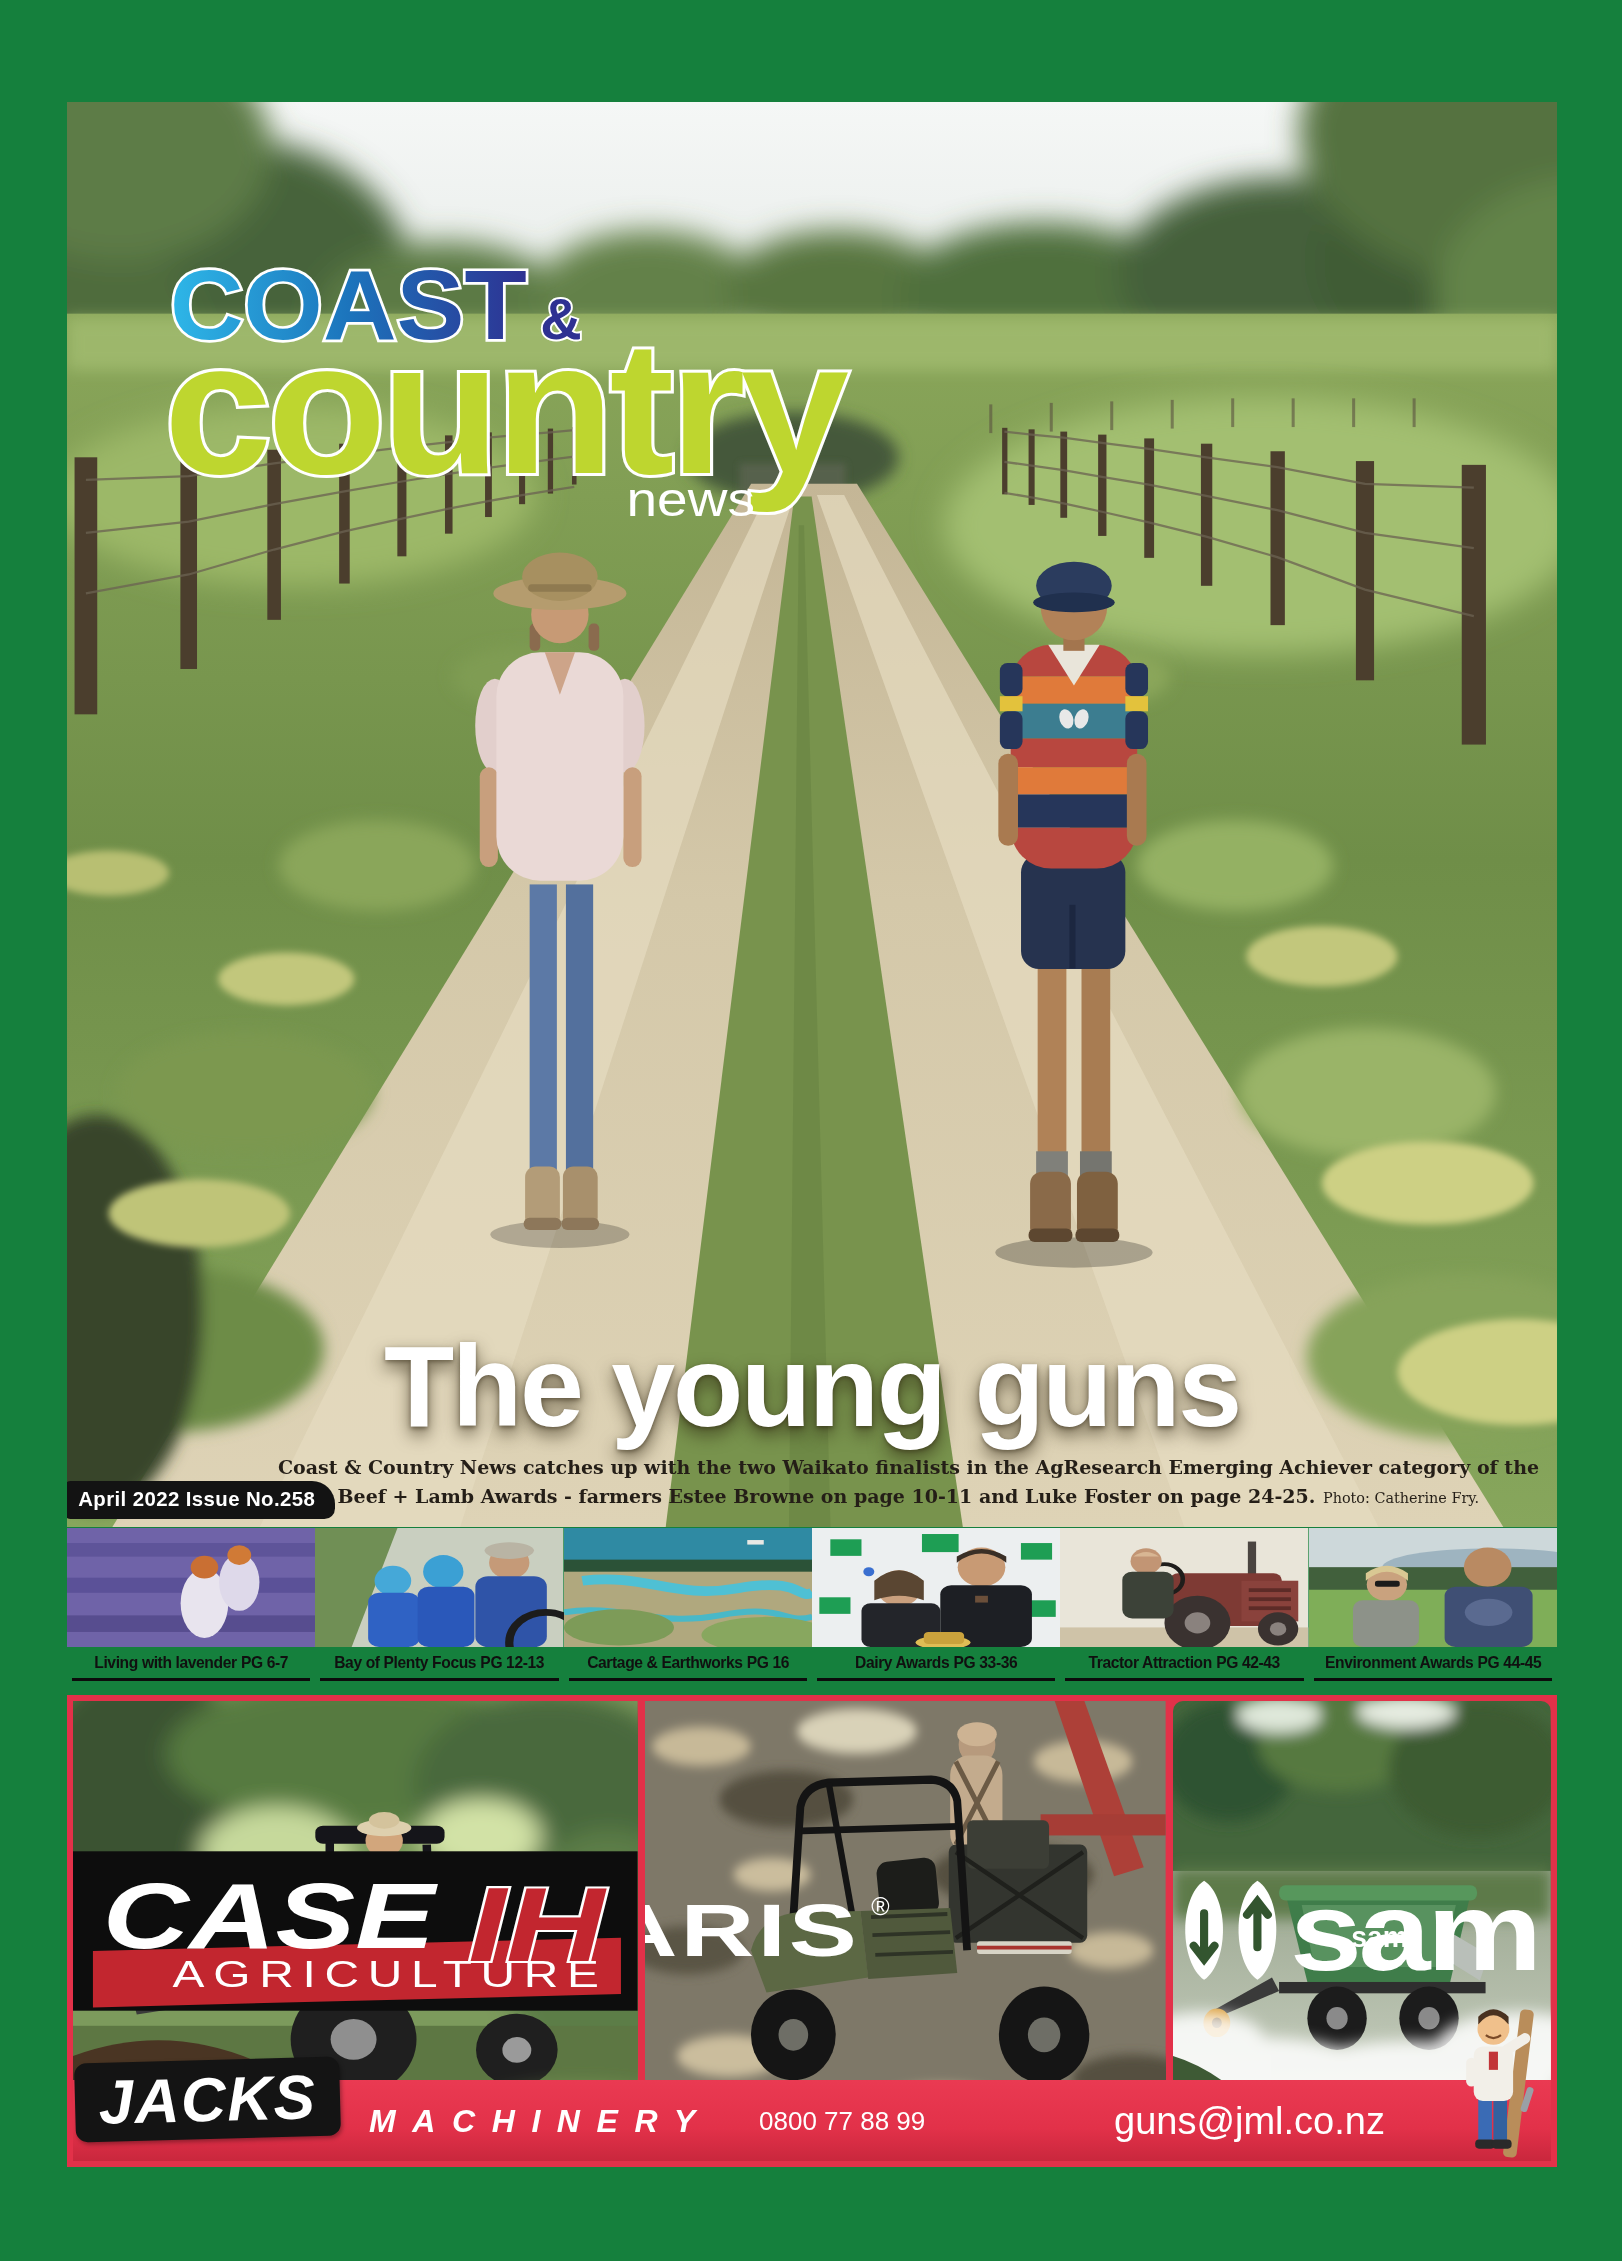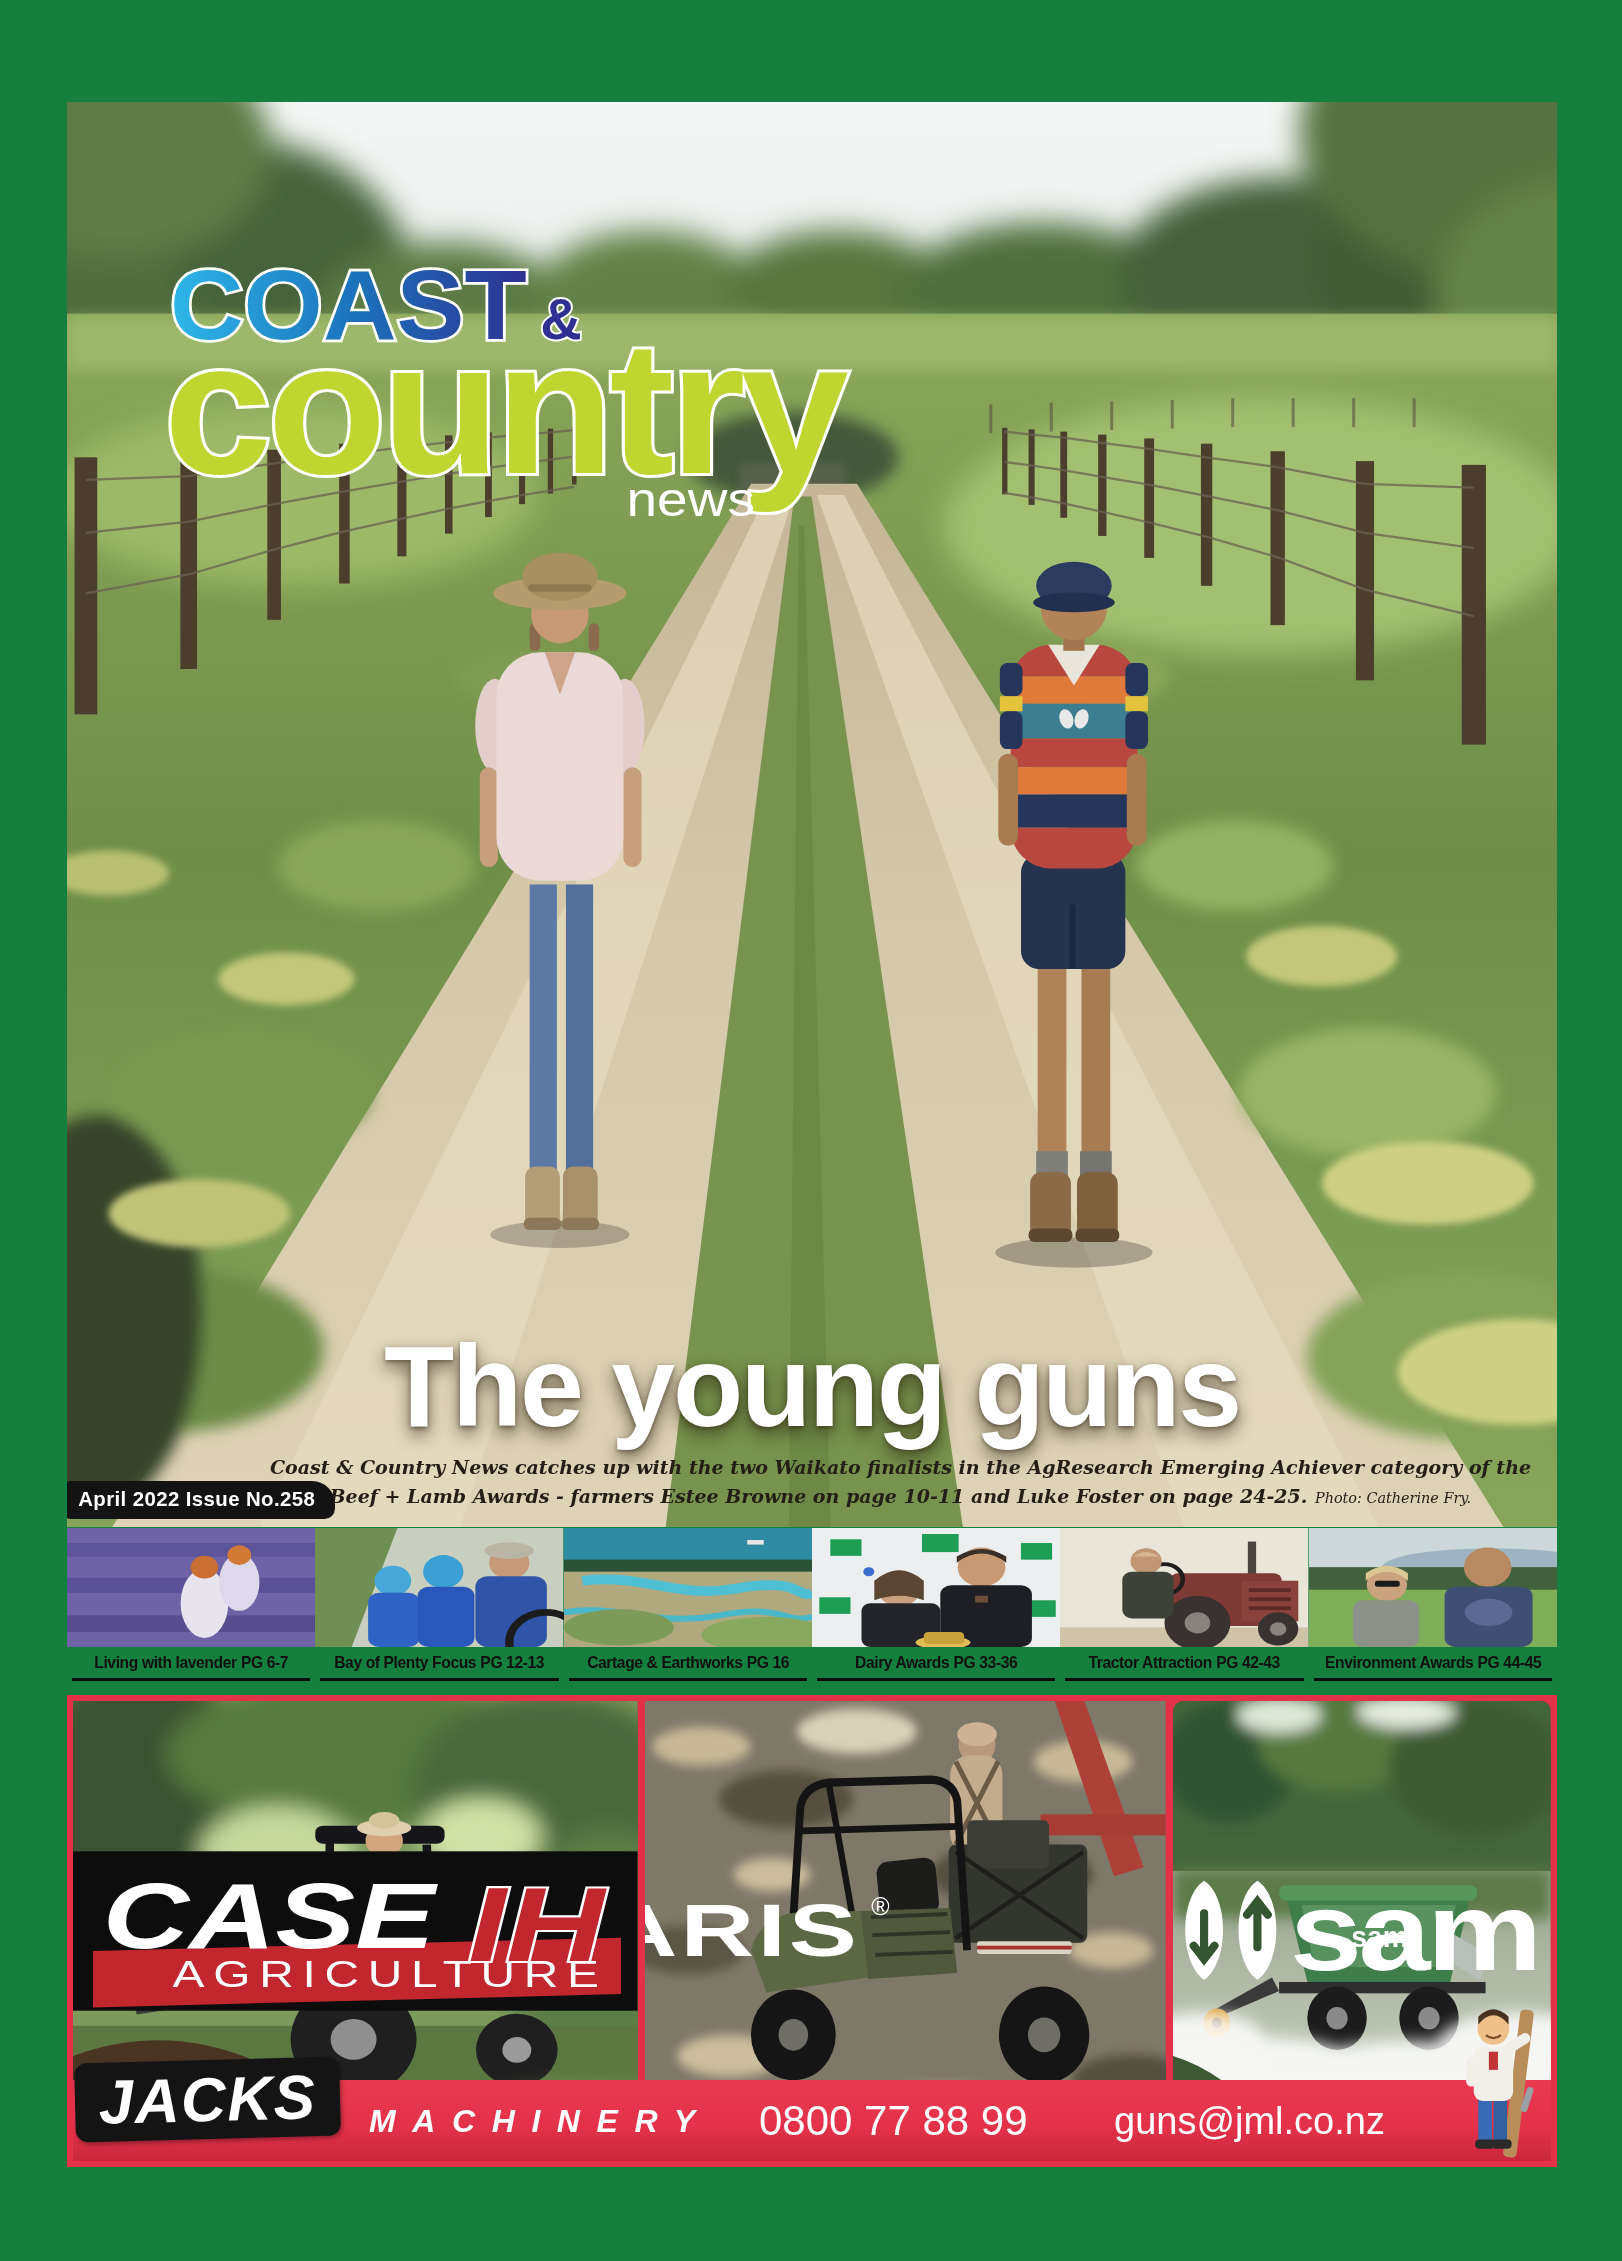--- a/index.html
+++ b/index.html
@@ -7,22 +7,22 @@
         font-family:"Liberation Sans",sans-serif;}
   
   .cover{position:absolute;left:67px;top:102px;width:1490px;height:1425px;overflow:hidden;}
   .cover-photo{position:absolute;left:0;top:0;width:100%;height:100%;display:block;}
   .masthead{position:absolute;left:97px;top:155px;width:801px;height:325px;}
   .masthead svg{width:100%;height:100%;display:block;overflow:visible;}
   svg text{font-family:"Liberation Sans",sans-serif;}
   .headline{position:absolute;left:0;width:100%;top:1218px;margin:0;text-align:center;
             font-size:115px;font-weight:bold;color:#fff;letter-spacing:-2.3px;
             text-shadow:0 7.6px 16.6px rgba(45,35,15,.65),0 2.3px 4.5px rgba(45,35,15,.5);}
-  .standfirst{position:absolute;left:203px;width:1179px;top:1351px;margin:0;text-align:center;
-            font-family:"DejaVu Serif",serif;font-style:italic;font-weight:bold;font-size:19px;
+  .standfirst{position:absolute;left:211px;width:1179px;top:1351px;margin:0;text-align:center;
+            font-family:"DejaVu Serif",serif;font-weight:bold;font-size:19px;
             line-height:1.55;color:#241e17;}
   .standfirst .line{white-space:nowrap;}
   .credit{font-size:14.4px;font-weight:normal;margin-left:7.6px;}
   .issue-badge{position:absolute;left:-3.8px;top:1379px;background:#131313;color:#fff;
             font-size:20.4px;font-weight:bold;letter-spacing:0.4px;
             padding:6.8px 19.6px 8.3px 15px;border-radius:7.6px 23px 10.6px 7.6px;}
   
   .teasers{position:absolute;left:67px;top:1528px;width:1490px;display:flex;}
   .teaser{flex:1;min-width:0;}
   .thumb{width:100%;height:119px;display:block;}
@@ -40,21 +40,21 @@
   .polarislogo{position:absolute;left:50%;transform:translateX(-50%);bottom:88px;width:348px;height:63px;}
   .samlogo{position:absolute;left:9px;top:18px;width:385px;height:115px;}
   .jacksbar{position:absolute;left:0;right:0;bottom:0;height:81px;
             background:linear-gradient(#ea3a52,#e23149 60%,#c9273d);}
   .jacks-badge{position:absolute;left:1.5px;top:-19.6px;width:265px;height:79px;background:#141414;
             border-radius:12px;transform:rotate(-1.5deg);display:flex;align-items:center;justify-content:center;
             color:#fff;font-style:italic;font-weight:bold;font-size:62px;letter-spacing:1.5px;
             box-shadow:1.5px 2.3px 4.5px rgba(0,0,0,.35);}
   .barword{position:absolute;top:50%;transform:translateY(-50%);color:#fff;white-space:nowrap;}
   .machinery{left:296px;font-style:italic;font-weight:bold;font-size:32px;letter-spacing:16.6px;}
-  .barphone{left:686px;font-size:42px;}
+  .barphone{left:686px;font-size:26px;}
   .baremail{left:1041px;font-size:38px;}
   .mascot{position:absolute;right:3px;bottom:1.5px;width:91px;height:178px;overflow:visible;}
 </style>
 </head>
 <body>
 
 <div class="page">
 
   <section class="cover">
 

